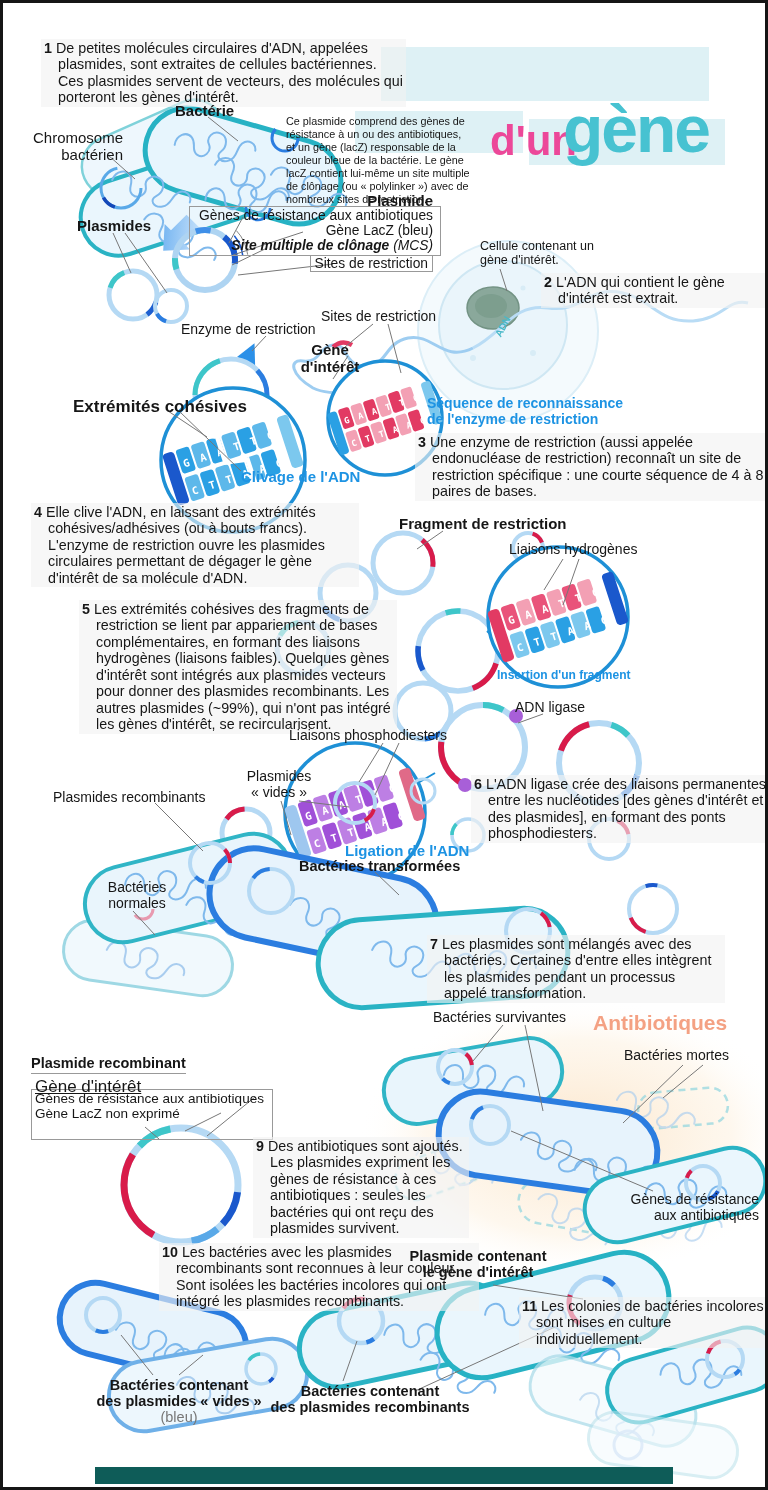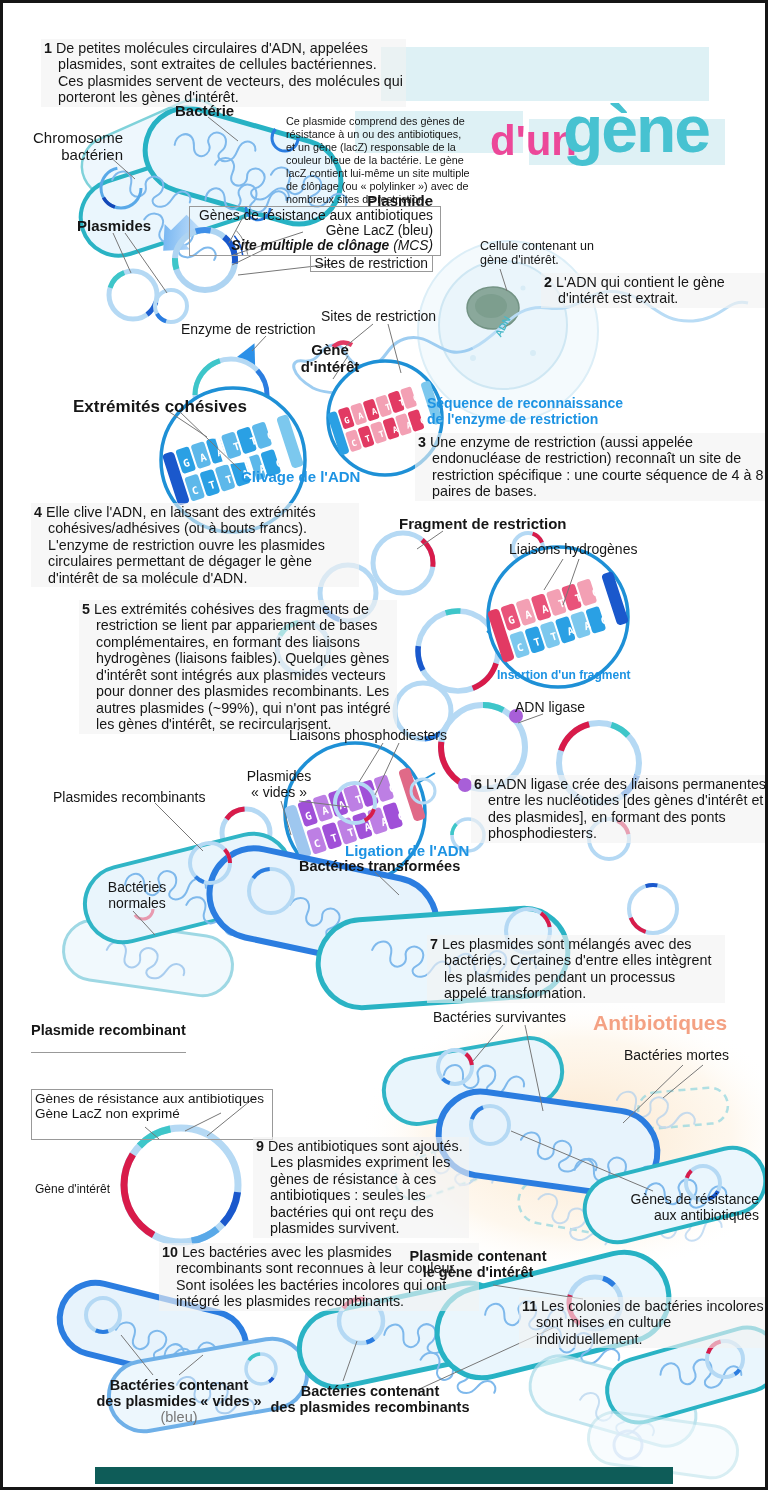--- a/index.html
+++ b/index.html
@@ -491,25 +491,25 @@
   <div class="lbl c" style="left:228px;top:766px;width:96px;">
     <span style="display:block;">Plasmides</span>
     <span style="display:block;">« vides »</span>
   </div>
   <div class="lbl bold" style="left:296px;top:855px;font-size:14.5px;">Bactéries transformées</div>
   <div class="lbl c" style="left:88px;top:877px;width:92px;">
     <span style="display:block;">Bactéries</span>
     <span style="display:block;">normales</span>
   </div>
 
-  <div class="lbl bold" style="left:28px;top:1019px;font-size:14.5px;border-bottom:1px solid #999;padding-bottom:14px;">Plasmide recombinant</div>
+  <div class="lbl bold" style="left:28px;top:1052px;font-size:14.5px;border-bottom:1px solid #999;padding-bottom:2px;">Plasmide recombinant</div>
   <div class="obox" style="left:28px;top:1086px;width:240px;height:49px;"></div>
   <div class="lbl" style="left:32px;top:1088px;font-size:13.5px;">Gènes de résistance aux antibiotiques</div>
   <div class="lbl" style="left:32px;top:1103px;font-size:13.5px;">Gène LacZ non exprimé</div>
-  <div class="lbl" style="left:32px;top:1180px;font-size:12px;">Gène d'intérêt</div>
+  <div class="lbl" style="left:32px;top:1074px;font-size:17px;text-decoration:underline;">Gène d'intérêt</div>
 
   <div class="lbl" style="left:430px;top:1007px;">Bactéries survivantes</div>
   <div class="lbl orange" style="left:590px;top:1008px;">Antibiotiques</div>
   <div class="lbl" style="left:621px;top:1045px;">Bactéries mortes</div>
   <div class="lbl r" style="left:588px;top:1189px;width:168px;">
     <span style="display:block;">Gènes de résistance</span>
     <span style="display:block;">aux antibiotiques</span>
   </div>
 
   <div class="lbl c bold" style="left:386px;top:1245px;width:178px;font-size:14.5px;">

